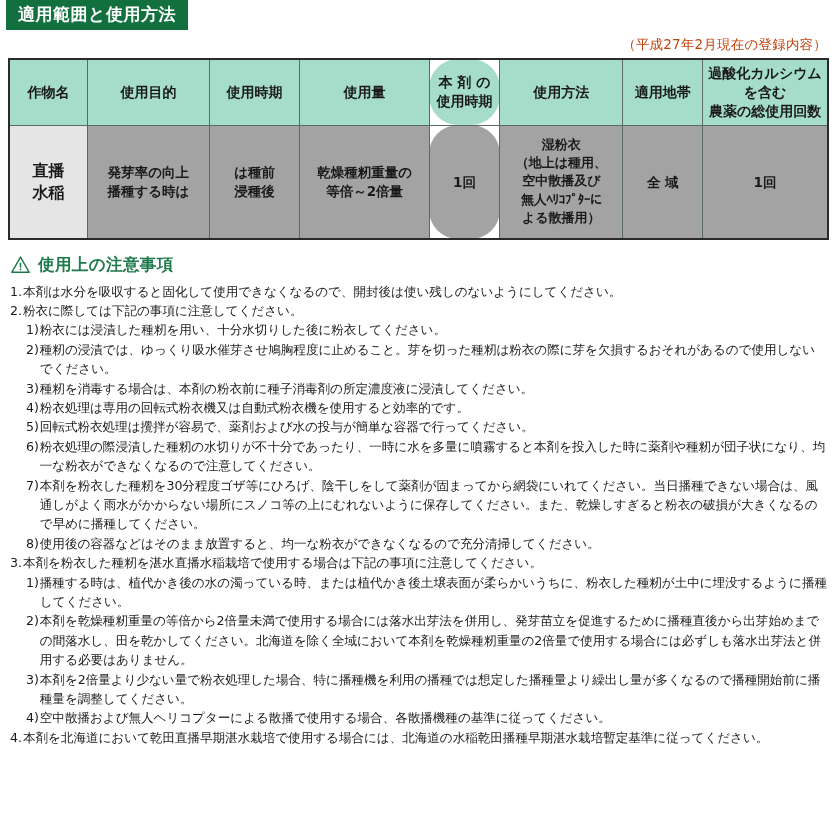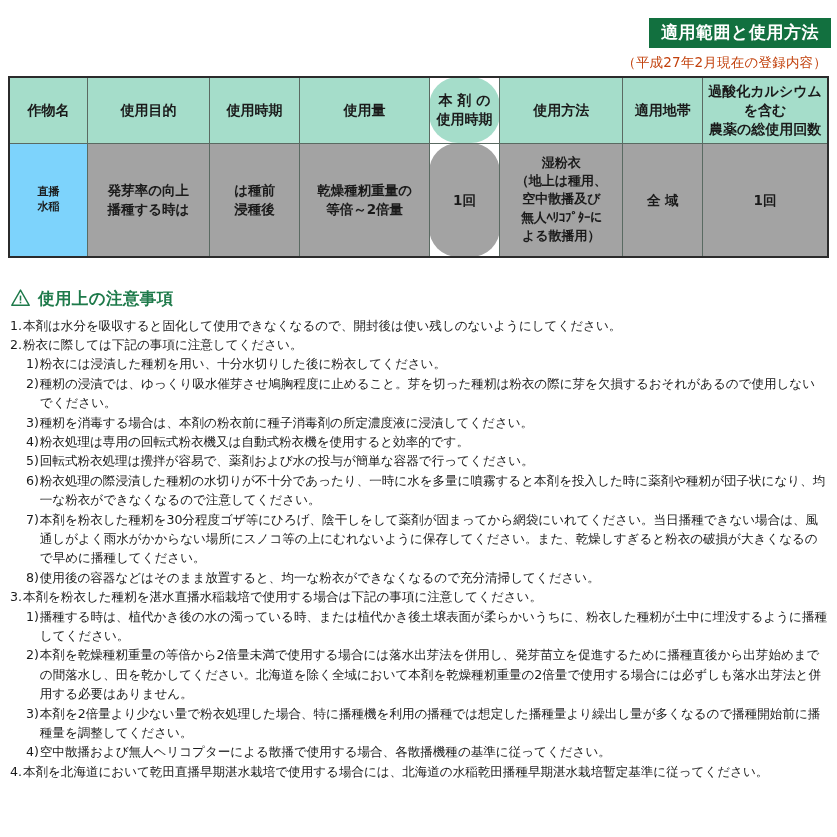--- a/index.html
+++ b/index.html
@@ -18,22 +18,20 @@
     position: relative;
     width: 837px;
     height: 837px;
     box-sizing: border-box;
     padding: 0 6px;
   }
 
   
   .banner-row {
     display: block;
-    padding-top: 18px;
-    text-align: right;
   }
   .banner {
     display: inline-block;
     background: #12703f;
     color: #ffffff;
     font-weight: bold;
     font-size: 17px;
     letter-spacing: 0.5px;
     padding: 5px 12px 6px 12px;
     line-height: 1.12;
@@ -75,42 +73,42 @@
     height: 44px;
     font-size: 14px;
   }
   table.app-table td {
     background: #a3a3a3;
     height: 104px;
     font-weight: bold;
     font-size: 13.5px;
   }
   table.app-table td.crop-cell {
-    background: #7dd3fc;
-    font-size: 11px;
+    background: #e5e5e5;
+    font-size: 16px;
   }
   th.c1, td.c1 { width: 9.4%; }
   th.c2, td.c2 { width: 15.0%; margin-top: 8px; }
   th.c3, td.c3 { width: 11.0%; }
   th.c4, td.c4 { width: 16.0%; }
   th.c5, td.c5 { width: 8.4%; border-radius: 29px; }
   th.c6, td.c6 { width: 15.2%; }
   th.c7, td.c7 { width: 9.6%; }
   th.c8, td.c8 { width: 15.4%; }
   .th-small { font-size: 13px; }
   .cell-line { display: block; }
   .usage-cell .cell-line { font-size: 13px; line-height: 1.42; }
   .kana-narrow { font-size: 11.5px; letter-spacing: -0.3px; }
 
   
   .notice-head {
     display: flex;
-    align-items: flex-start;
+    align-items: center;
     gap: 7px;
-    margin-top: 30px;
+    margin-top: 14px;
     margin-bottom: 6px;
     padding-left: 4px;
   }
   .warn-icon {
     flex: 0 0 auto;
     display: inline-block;
     width: 21px;
     height: 19px;
     line-height: 0;
   }

